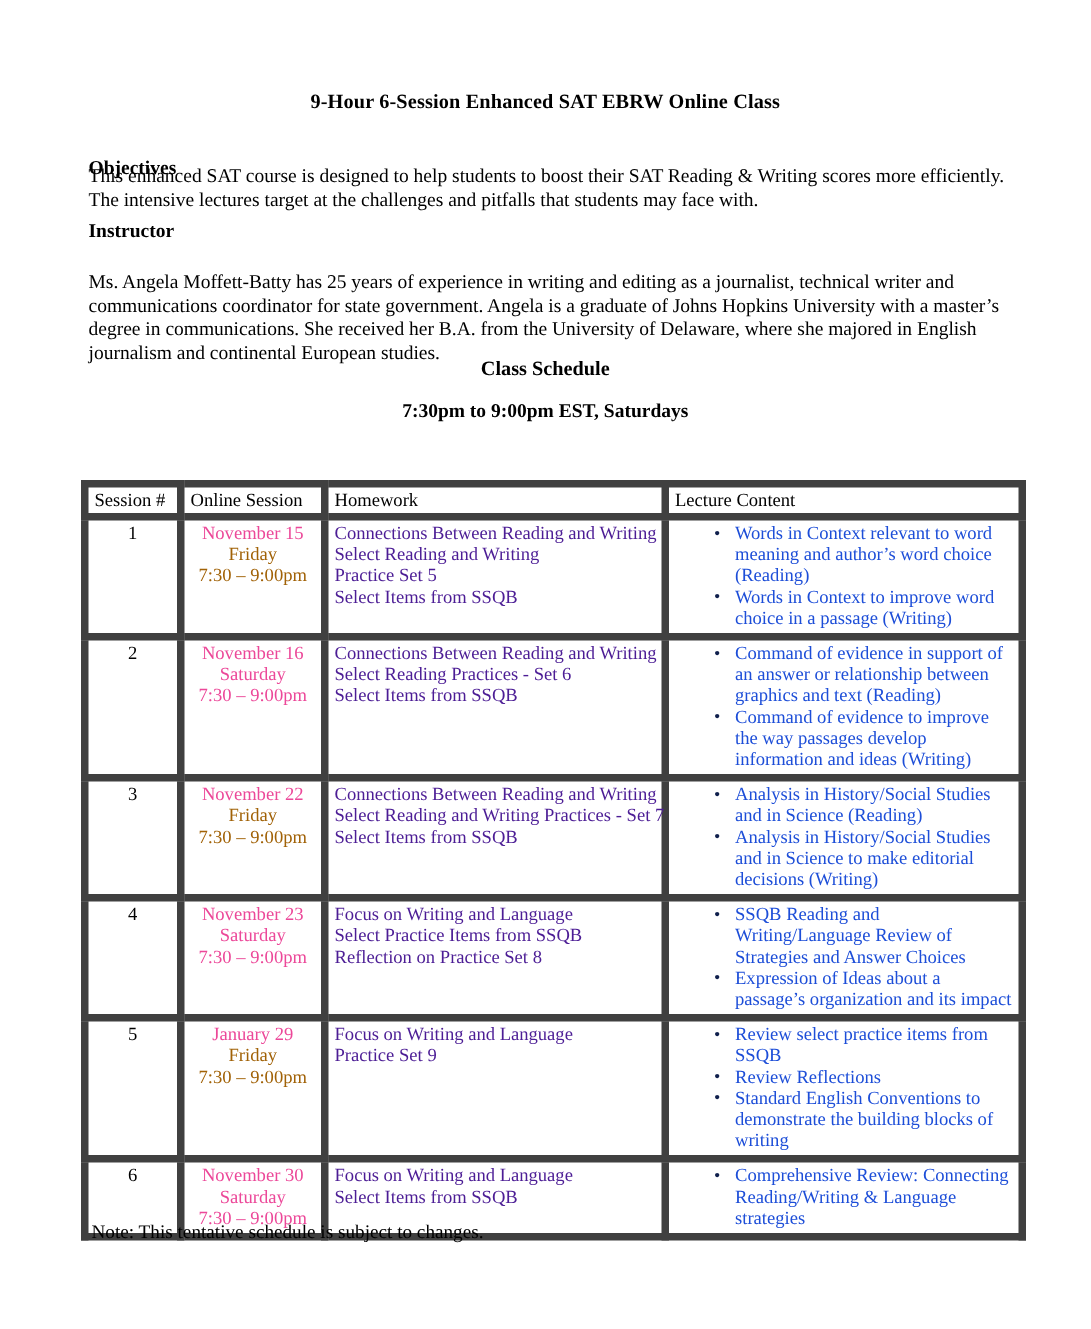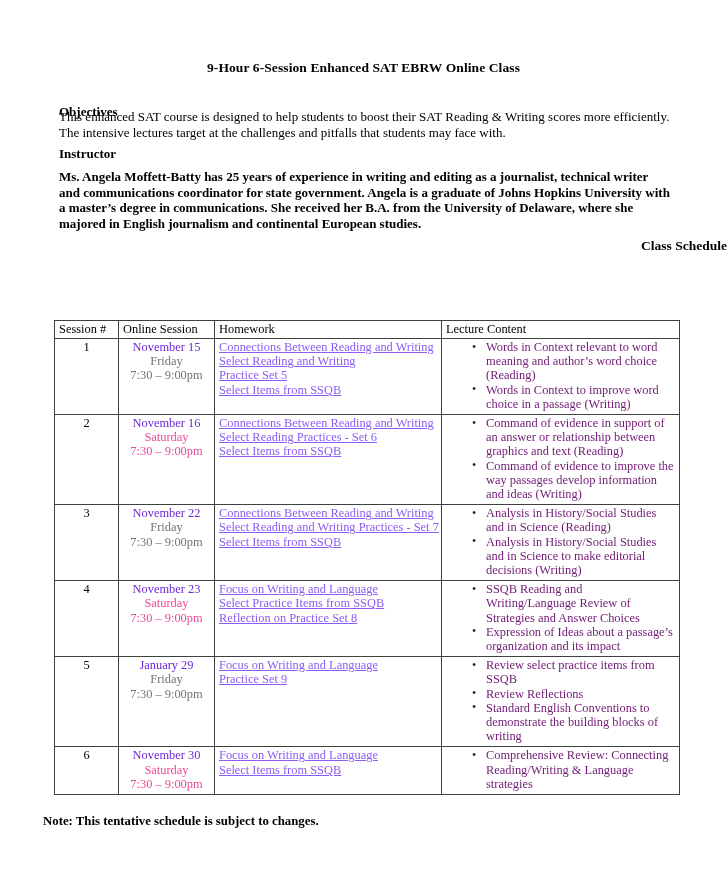--- a/index.html
+++ b/index.html
@@ -42,27 +42,27 @@
     position: absolute;
     left: 59px;
     width: 612px;
     font-size: 13px;
     line-height: 15.6px;
     text-align: left;
   }
   #objectives-heading { top: 104px; }
   #objectives-text   { top: 109px; }
   #instructor-heading { top: 146px; }
-  #instructor-text   { top: 169px; font-weight: bold; }
+  #instructor-text   { top: 180px; }
 
   .sched-title {
     position: absolute;
     left: 0; right: 0;
     top: 238px;
-    text-align: right;
+    text-align: center;
     font-weight: bold;
     font-size: 13.5px;
   }
   .sched-dates {
     position: absolute;
     left: 0; right: 0;
     top: 266px;
     text-align: center;
     font-weight: bold;
     font-size: 13px;
@@ -76,51 +76,51 @@
     top: 320px;
     width: 625px;
   }
   table.schedule {
     border-collapse: collapse;
     width: 625px;
     table-layout: fixed;
     font-size: 12.4px;
   }
   table.schedule td, table.schedule th {
-    border: 1px solid #404040;
+    border: 5px solid #404040;
     vertical-align: top;
     padding: 1px 4px 3px 4px;
     font-weight: normal;
     line-height: 14.2px;
   }
   table.schedule th {
     text-align: left;
     padding-top: 1px;
     padding-bottom: 1px;
     height: 15px;
   }
   col.c-session  { width: 64px; }
   col.c-online   { width: 96px; }
   col.c-homework { width: 227px; }
   col.c-lecture  { width: 238px; }
 
   .c-center { text-align: center; }
   .sess-num { text-align: center; padding-top: 2px; }
 
   .online-cell { text-align: center; }
-  .online-date { display: block; color: #6d28d9; }
+  .online-date { display: block; color: #ec4899; }
   .online-day  { display: block; }
   .online-time { display: block; }
-  .day-friday, .time-friday { color: #737373; }
+  .day-friday, .time-friday { color: #a16207; }
   .day-saturday, .time-saturday { color: #ec4899; }
 
-  .hw-cell { color: #8b5cf6; text-decoration: underline; }
+  .hw-cell { color: #4c1d95; }
   .hw-cell div { white-space: nowrap; }
 
-  .lect-cell { color: #701a75; padding-left: 0; padding-right: 2px; }
+  .lect-cell { color: #1d4ed8; padding-left: 0; padding-right: 2px; }
   ul.lect-list {
     margin: 0;
     padding: 0 0 0 26px;
     list-style: none;
   }
   ul.lect-list li {
     position: relative;
     margin: 0 0 0 0;
     padding-left: 14px;
     line-height: 14.2px;
@@ -129,42 +129,43 @@
     content: "\2022";
     position: absolute;
     left: 0;
     top: -0.5px;
     font-size: 12px;
     color: #10204d;
   }
 
   .note {
     position: absolute;
-    left: 43px;
+    left: 61px;
     top: 814px;
-    font-weight: bold;
+    font-weight: normal;
     font-size: 12.8px;
   }
 </style>
 </head>
 <body>
 
 <div class="page">
 
   <div class="doc-title">9-Hour 6-Session Enhanced SAT EBRW Online Class</div>
 
   <div class="sec-heading" id="objectives-heading">Objectives</div>
   <div class="body-par" id="objectives-text">This enhanced SAT course is designed to help students to boost their SAT Reading &amp; Writing scores more efficiently. The intensive lectures target at the challenges and pitfalls that students may face with.</div>
 
   <div class="sec-heading" id="instructor-heading">Instructor</div>
   <div class="body-par" id="instructor-text">Ms. Angela Moffett-Batty has 25 years of experience in writing and editing as a journalist, technical writer and communications coordinator for state government. Angela is a graduate of Johns Hopkins University with a master’s degree in communications. She received her B.A. from the University of Delaware, where she majored in English journalism and continental European studies.</div>
 
   <div class="sched-title">Class Schedule</div>
 
   <div class="sched-dates">
+    <div>7:30pm to 9:00pm EST, Saturdays</div>
   </div>
 
   <div class="schedule-wrap">
     <table class="schedule">
       <colgroup>
         <col class="c-session">
         <col class="c-online">
         <col class="c-homework">
         <col class="c-lecture">
       </colgroup>

